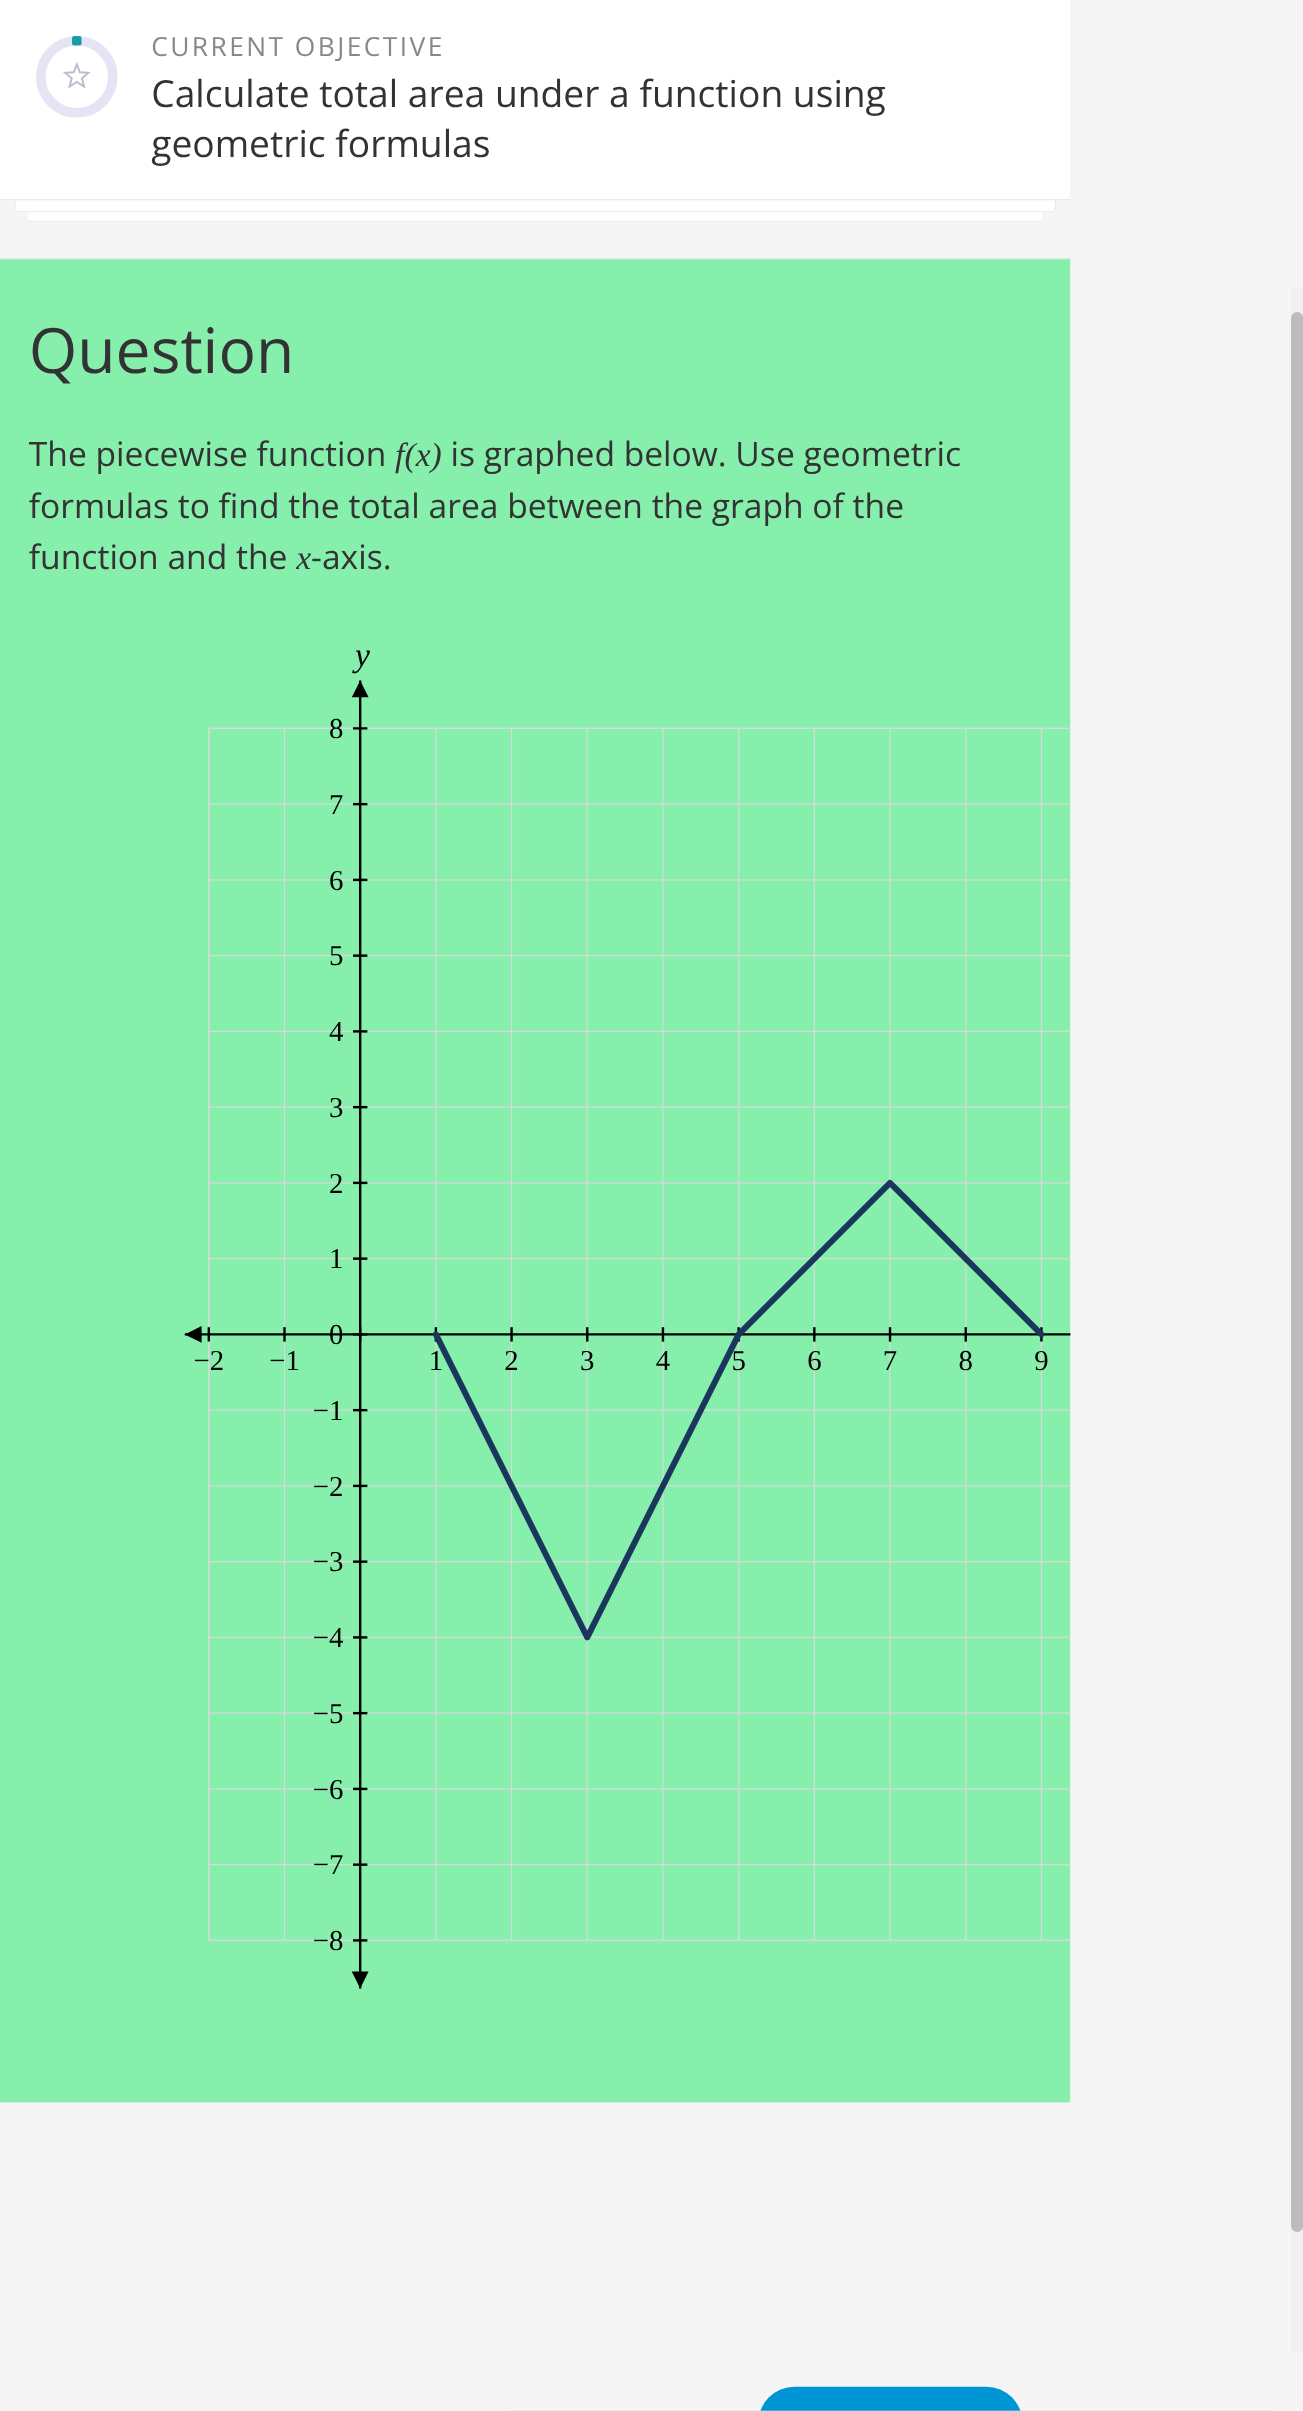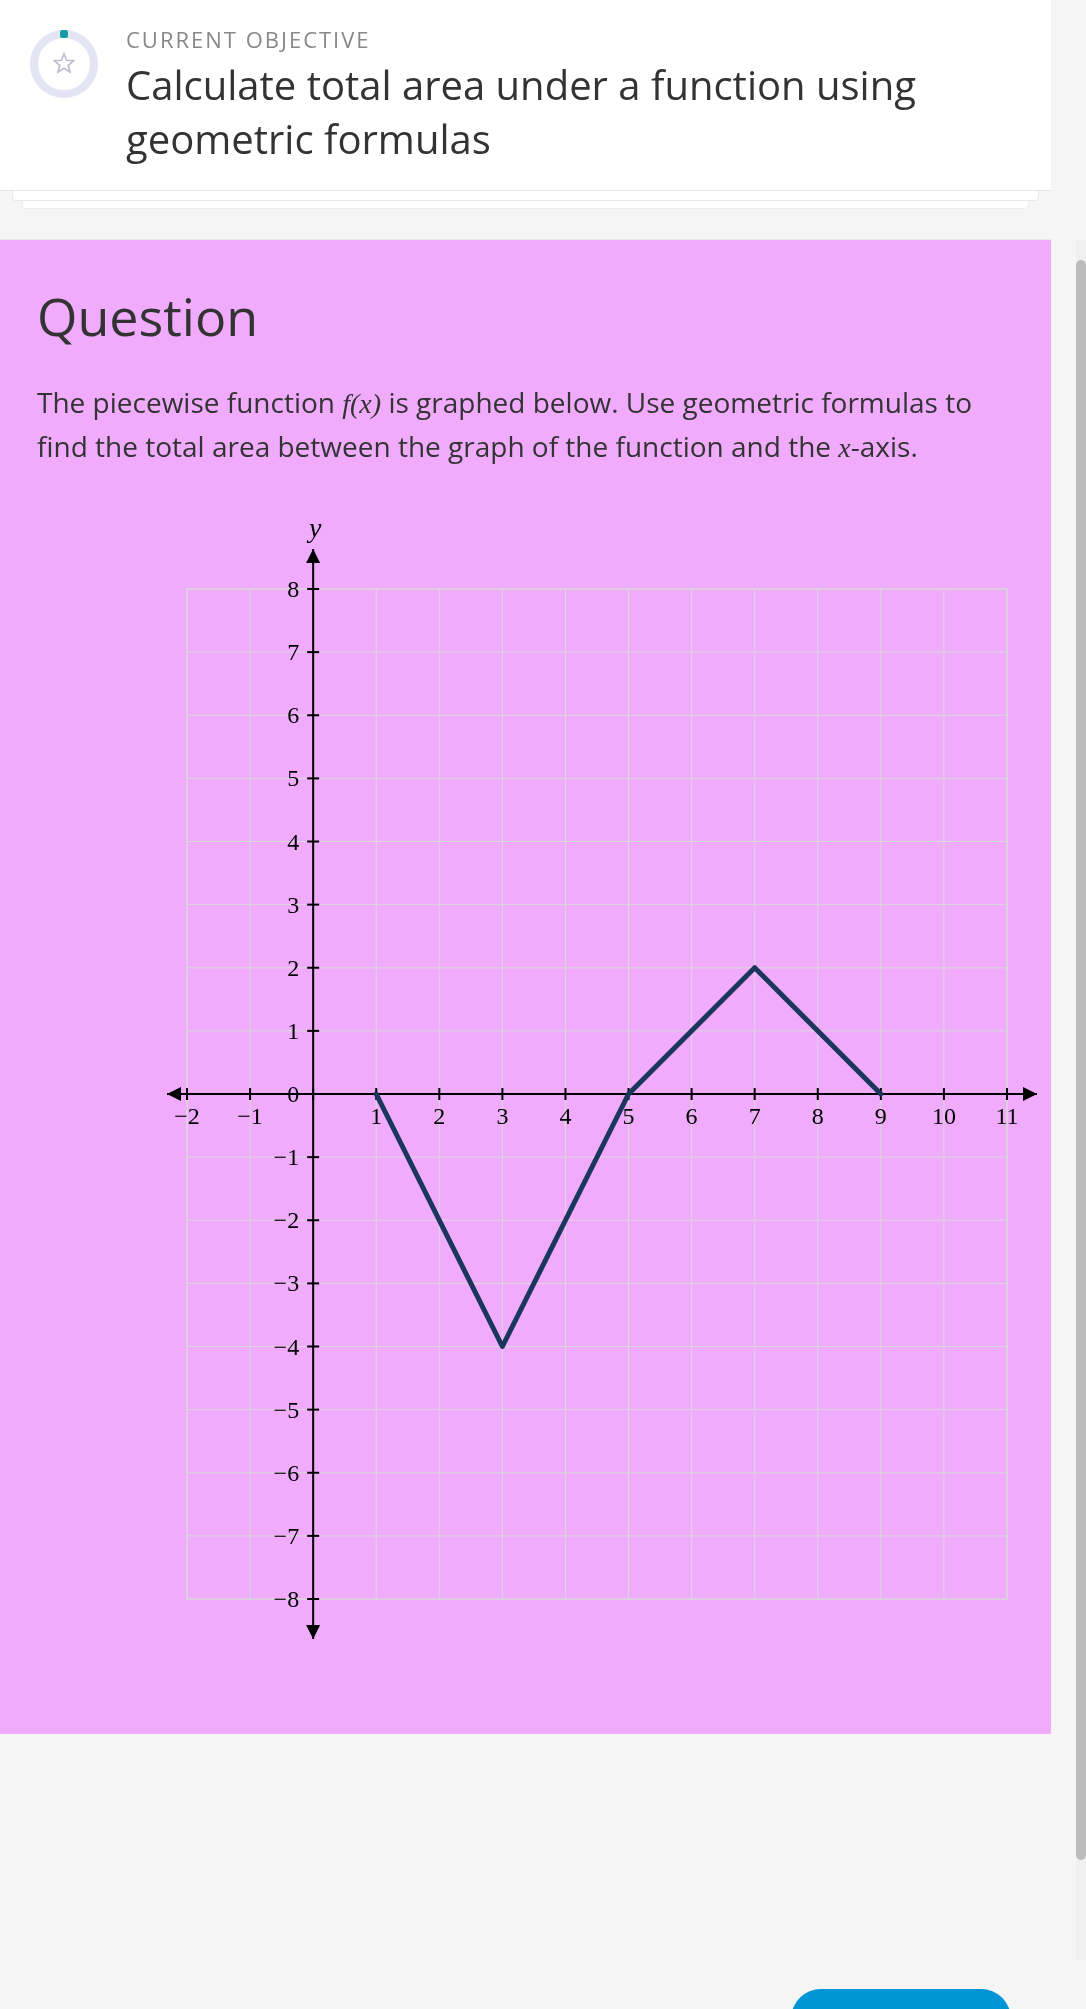--- a/index.html
+++ b/index.html
@@ -39,21 +39,21 @@
   .icon-ring svg { width: 26px; height: 26px; }
   .objective-text { flex: 1; }
   .objective-label {
     font-size: 22px;
     letter-spacing: 2px;
     color: #888;
     margin-bottom: 4px;
     font-weight: 400;
   }
   .objective-title {
-    font-size: 40px;
+    font-size: 31px;
     color: #333;
     line-height: 1.35;
     font-weight: 400;
   }
   .stack-shadow {
     height: 10px;
     background: #fff;
     border: 1px solid #e8e8e8;
     border-top: none;
     margin: 0 12px;
@@ -61,22 +61,22 @@
   }
   .stack-shadow2 {
     height: 8px;
     background: #fff;
     border: 1px solid #eee;
     border-top: none;
     margin: 0 22px 30px;
     border-radius: 0 0 4px 4px;
   }
   .question-card {
-    background: #f0abfc;
-    padding: 40px 30px 40px 37px;
+    background: #86efac;
+    padding: 40px 30px 40px 24px;
     border-top: 1px solid #e8e8e8;
   }
   .question-heading {
     font-size: 52px;
     color: #333;
     font-weight: 400;
     margin-bottom: 30px;
   }
   .question-body {
     font-size: 28px;
@@ -99,21 +99,21 @@
     margin-top: 20px;
   }
   .btn-corner {
     position: absolute;
     right: 40px;
     bottom: -20px;
     width: 220px; height: 40px;
     background: #0096d6;
     border-radius: 30px 30px 0 0;
   }
-  .page { position: relative; width: 1051px; height: 2009px; overflow: hidden; }
+  .page { position: relative; width: 892px; height: 2009px; overflow: hidden; }
 </style>
 </head>
 <body>
 
 <div class="page">
 
   <div class="objective-card">
     <div class="icon-ring">
       <svg viewBox="0 0 24 24" fill="none" stroke="#bdbccf" stroke-width="1.5">
         <path d="M12 2.5 L14.4 8.5 L20.9 9 L15.9 13.2 L17.6 19.6 L12 16 L6.4 19.6 L8.1 13.2 L3.1 9 L9.6 8.5 Z"></path>

